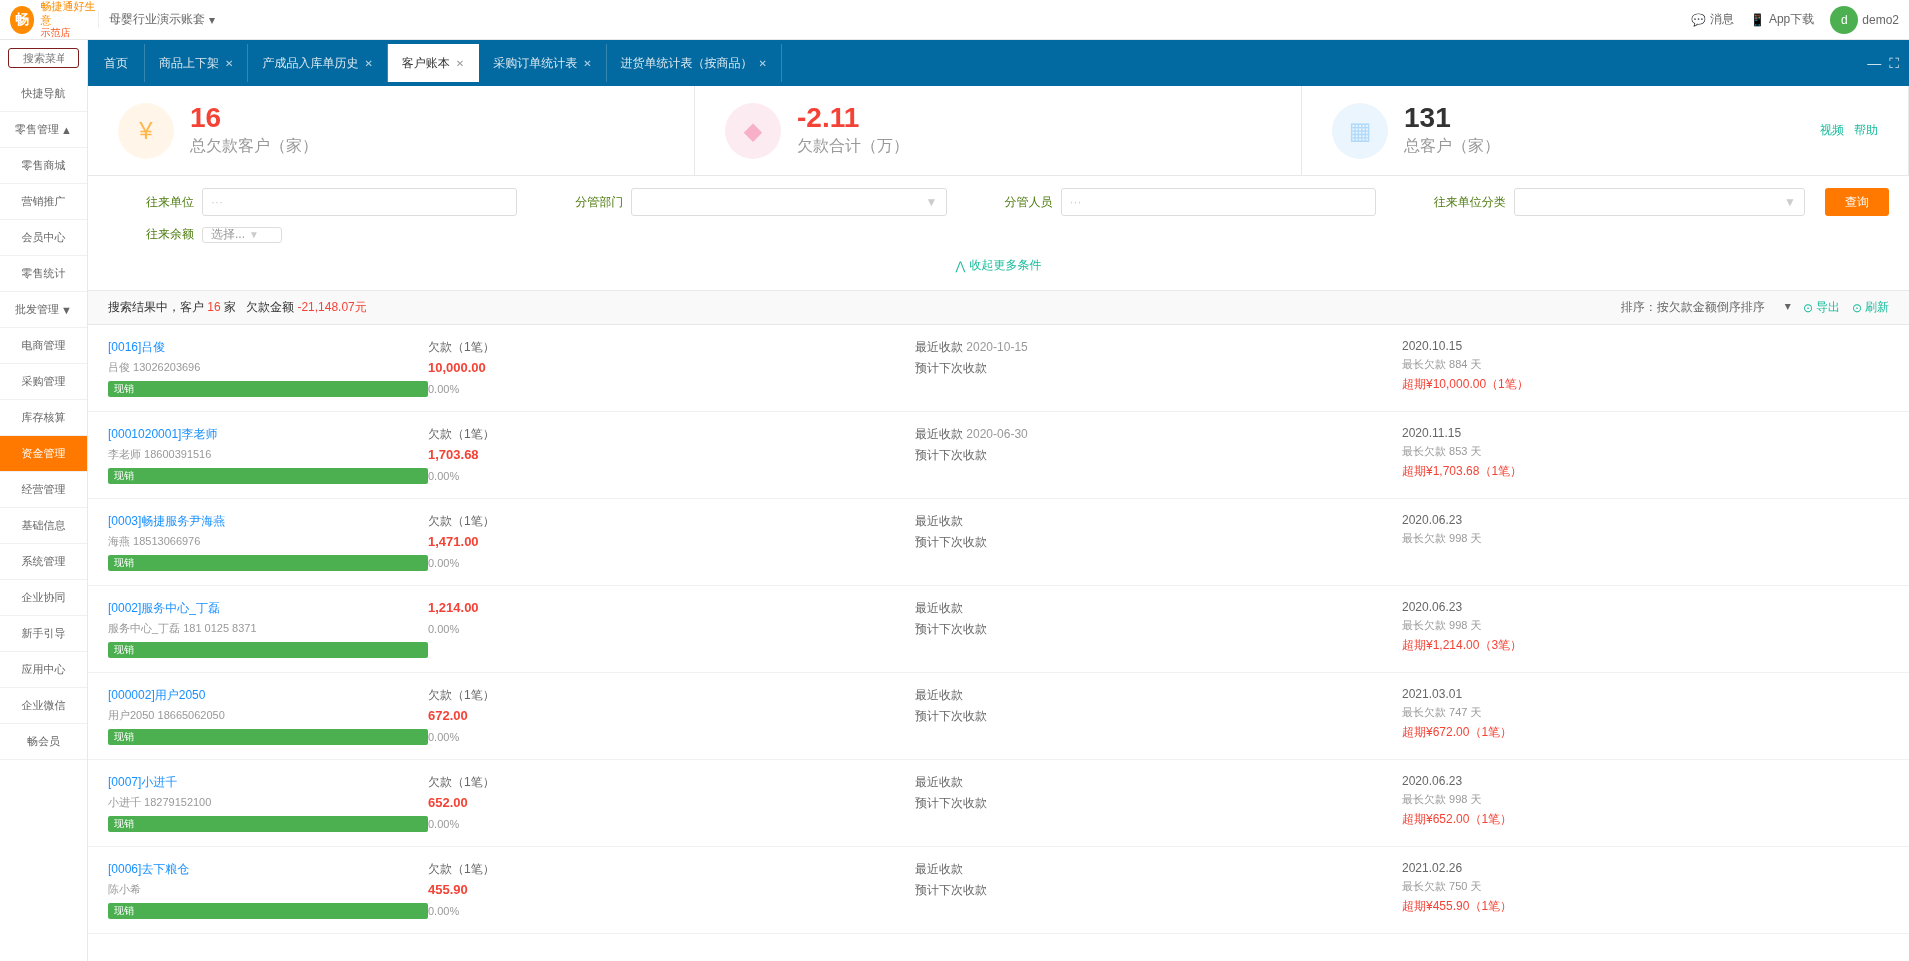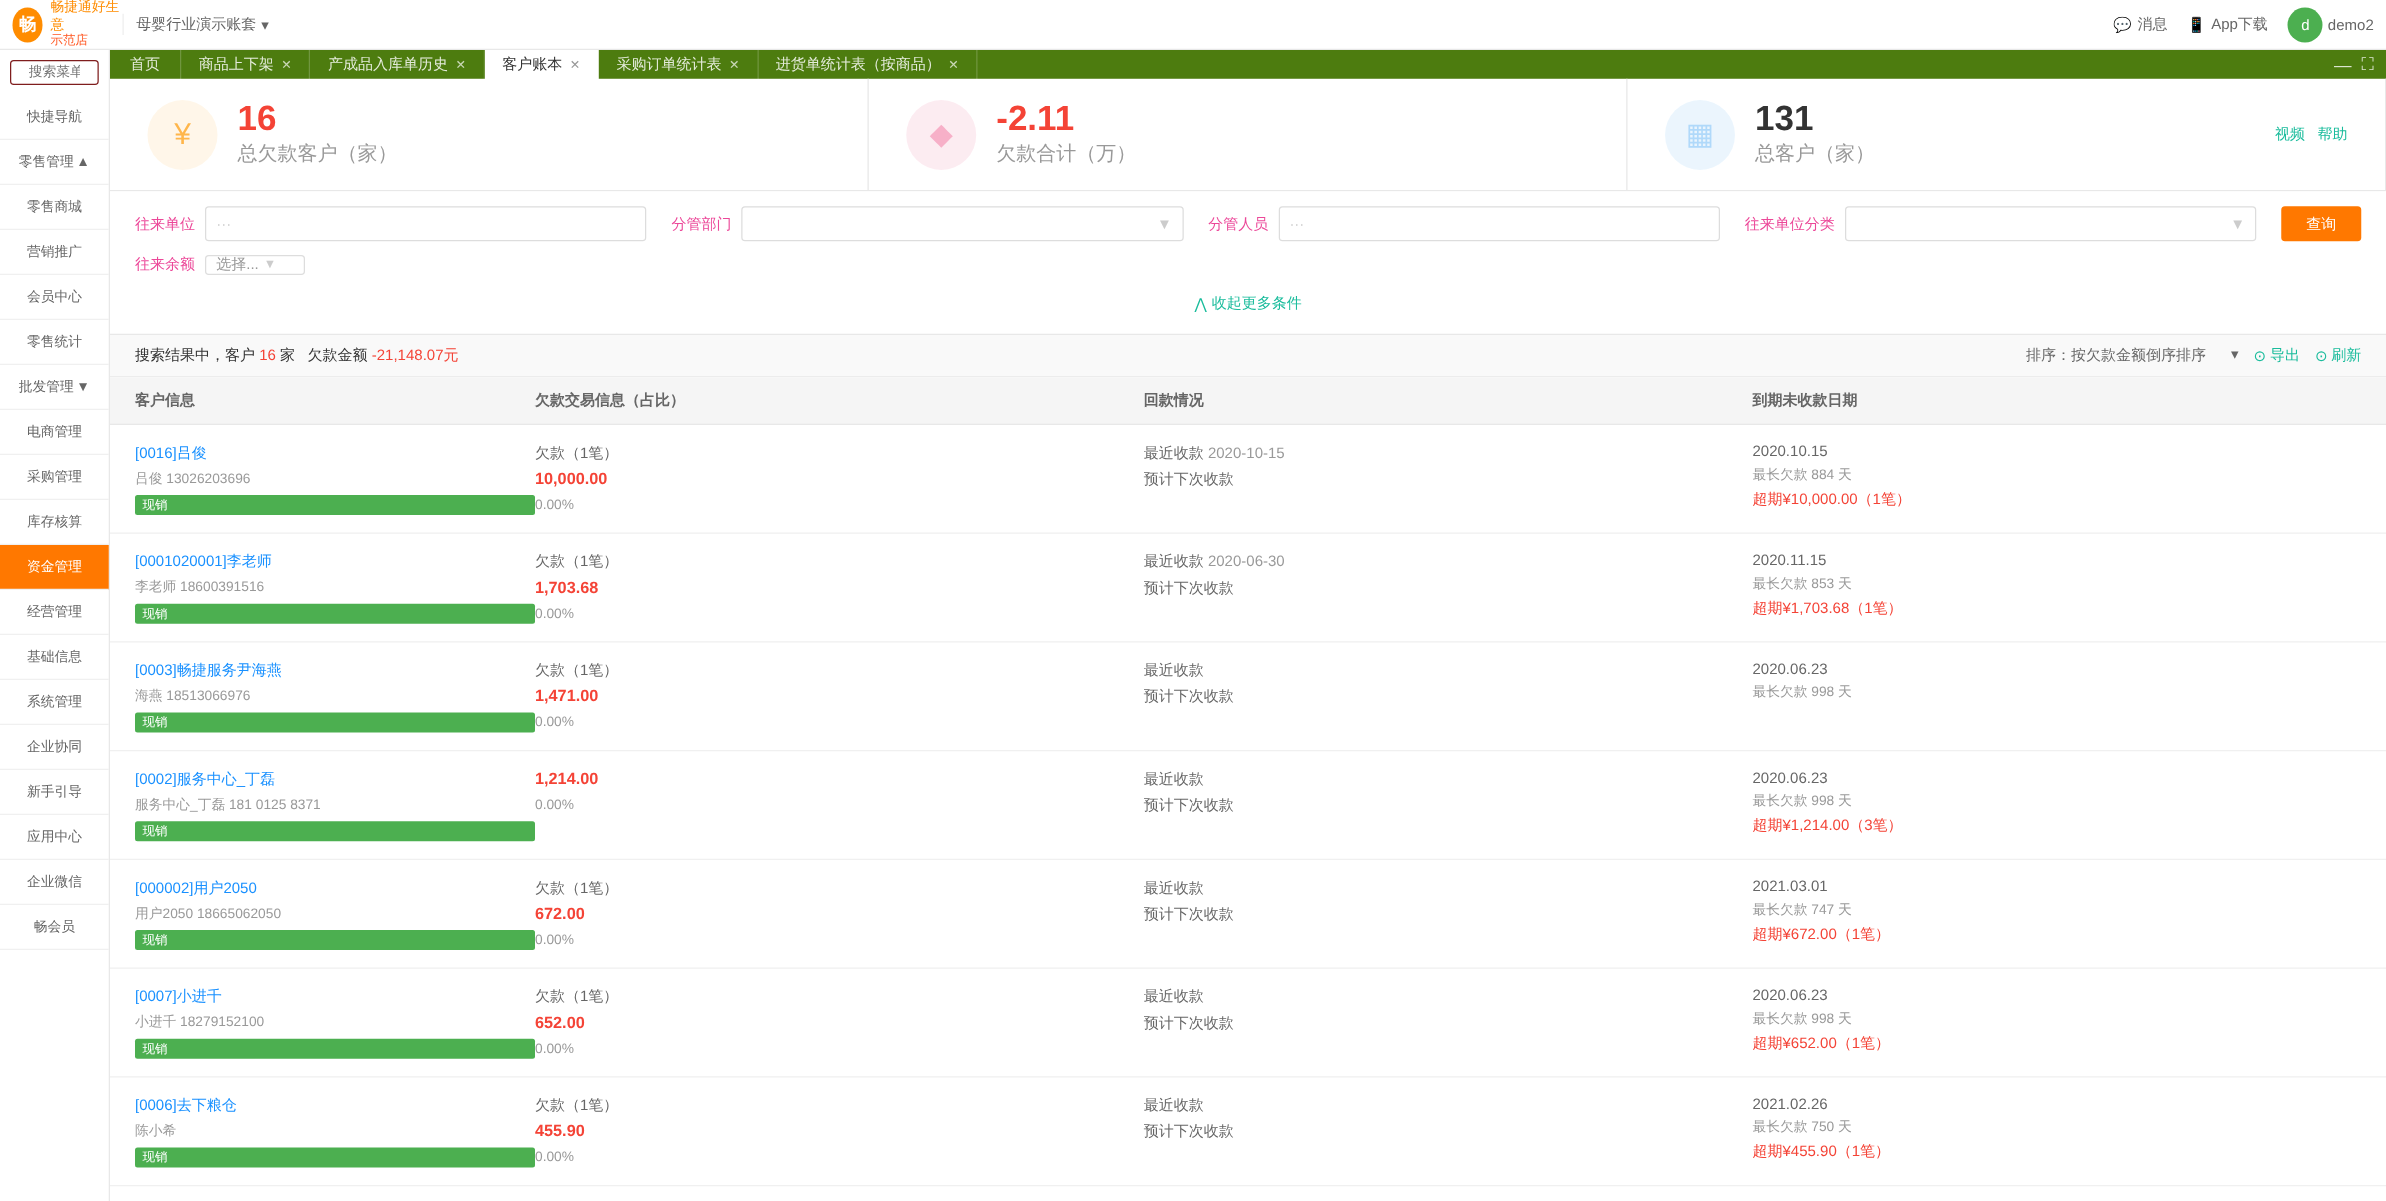--- a/index.html
+++ b/index.html
@@ -15,21 +15,21 @@
     
     .logo-area { display: flex; align-items: center; gap: 6px; width: 88px; }
     .logo-circle { width: 28px; height: 28px; background: #ff8c00; border-radius: 50%; display: flex; align-items: center; justify-content: center; color: white; font-size: 14px; font-weight: bold; }
     .logo-text { font-size: 11px; color: #ff8c00; line-height: 1.2; }
     .breadcrumb-select { display: flex; align-items: center; gap: 4px; font-size: 12px; color: #666; padding: 0 10px; border-left: 1px solid #eee; cursor: pointer; }
     .top-right { margin-left: auto; display: flex; align-items: center; gap: 16px; }
     .top-btn { display: flex; align-items: center; gap: 4px; font-size: 12px; color: #666; cursor: pointer; }
     .avatar { width: 28px; height: 28px; border-radius: 50%; background: #4caf50; display: flex; align-items: center; justify-content: center; color: white; font-size: 12px; }
 
     
-    .tab-bar { display: flex; background: #4d7c0f; height: 23px; align-items: center; padding: 0 0; position: relative; }
+    .tab-bar { display: flex; background: #0369a1; height: 46px; align-items: center; padding: 0 0; position: relative; }
     .tab-item { display: flex; align-items: center; height: 38px; padding: 0 14px; font-size: 12px; color: rgba(255,255,255,0.85); cursor: pointer; border-right: 1px solid rgba(255,255,255,0.2); white-space: nowrap; gap: 6px; }
     .tab-item.active { background: #fff; color: #333; }
     .tab-item.first { padding: 0 16px; }
     .tab-close { font-size: 10px; color: rgba(255,255,255,0.7); cursor: pointer; }
     .tab-item.active .tab-close { color: #999; }
     .tab-bar-right { margin-left: auto; display: flex; align-items: center; padding: 0 10px; gap: 8px; }
     .tab-bar-icon { color: rgba(255,255,255,0.8); cursor: pointer; font-size: 14px; }
 
     
     .sidebar-search { padding: 8px; }
@@ -49,21 +49,21 @@
     .stat-number { font-size: 28px; font-weight: bold; color: #f44336; line-height: 1; }
     .stat-number.negative { color: #f44336; }
     .stat-number.black { color: #333; font-weight: bold; }
     .stat-label { font-size: 16px; color: #999; }
     .stat-card-right { margin-left: auto; display: flex; gap: 10px; font-size: 12px; color: #999; }
 
     
     .filter-area { background: #fff; padding: 12px 20px; border-bottom: 1px solid #e8e8e8; }
     .filter-row { display: flex; align-items: center; gap: 20px; margin-bottom: 10px; }
     .filter-item { display: flex; align-items: center; gap: 8px; flex: 1; }
-    .filter-label { font-size: 12px; color: #ec4899; white-space: nowrap; }
+    .filter-label { font-size: 12px; color: #4d7c0f; white-space: nowrap; margin-left: 38px; }
     .filter-input { flex: 1; height: 28px; border: 1px solid #ddd; border-radius: 3px; padding: 0 8px; font-size: 12px; display: flex; align-items: center; justify-content: space-between; cursor: pointer; background: #fff; }
     .filter-select { flex: 1; height: 28px; border: 1px solid #ddd; border-radius: 3px; padding: 0 8px; font-size: 12px; display: flex; align-items: center; justify-content: space-between; cursor: pointer; background: #fff; }
     .query-btn { background: #ff7800; color: white; border: none; border-radius: 3px; padding: 6px 20px; font-size: 12px; cursor: pointer; height: 28px; white-space: nowrap; }
     .collapse-row { display: flex; justify-content: center; align-items: center; gap: 4px; color: #1abc9c; font-size: 12px; cursor: pointer; padding: 4px 0; }
     .select-box { height: 16px; border: 1px solid #ddd; border-radius: 3px; padding: 0 8px; font-size: 12px; display: flex; align-items: center; gap: 4px; cursor: pointer; min-width: 80px; }
     .select-box .arrow { color: #ccc; font-size: 10px; }
 
     
     .result-bar { display: flex; align-items: center; justify-content: space-between; padding: 8px 20px; background: #f9f9f9; border-bottom: 1px solid #e8e8e8; }
     .result-info { font-size: 12px; color: #333; }
@@ -324,26 +324,20 @@
             <span>导出</span>
           </div>
           <div class="action-btn">
             <span>⊙</span>
             <span>刷新</span>
           </div>
         </div>
       </div>
 
       <div class="table-container">
-        <div class="table-header">
-          <div>客户信息</div>
-          <div>欠款交易信息（占比）</div>
-          <div>回款情况</div>
-          <div>到期未收款日期</div>
-        </div>
 
         <div class="table-row">
           <div class="customer-info">
             <div class="customer-name">[0016]吕俊</div>
             <div class="customer-phone">吕俊 13026203696</div>
             <span class="customer-tag">现销</span>
           </div>
           <div class="debt-info">
             <div class="debt-count">欠款（1笔）</div>
             <div class="debt-amount">10,000.00</div>

